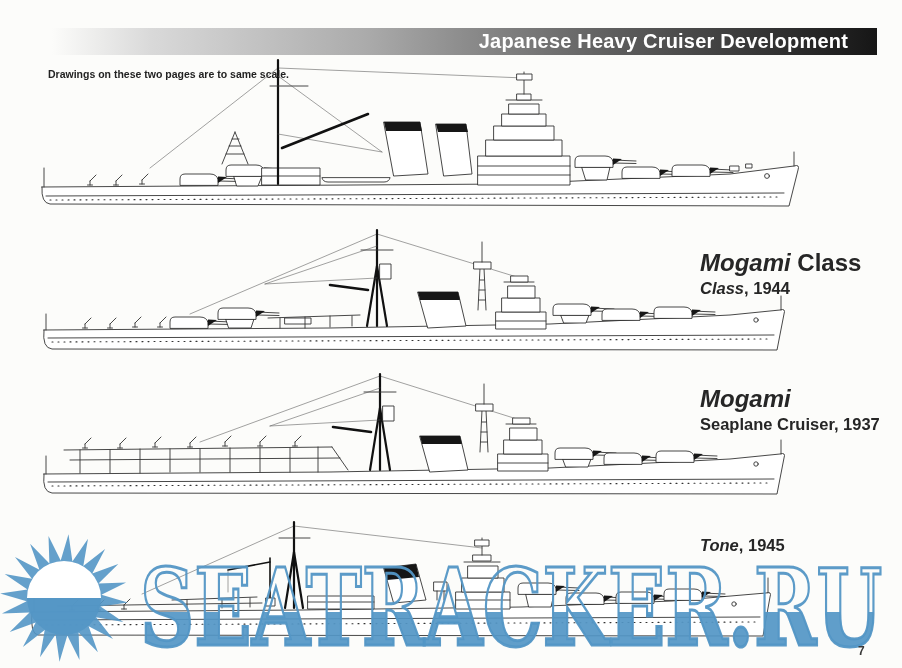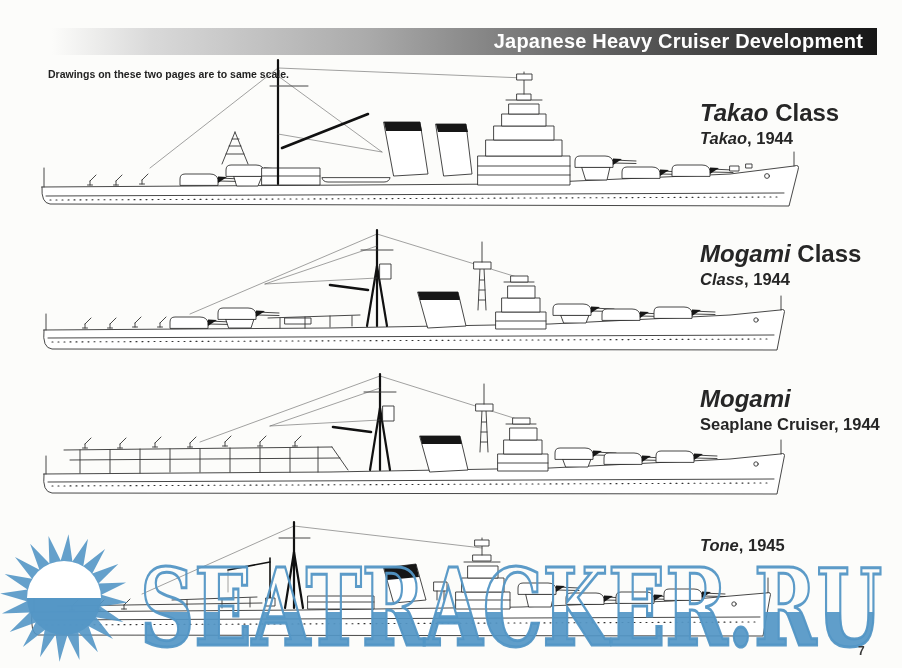--- a/index.html
+++ b/index.html
@@ -9,21 +9,21 @@
     font-family:"Liberation Sans", sans-serif;
   }
   
   .hdr-bar{
     position:absolute; left:52px; top:28px; width:825px; height:27px;
     background:linear-gradient(to right, rgba(252,252,250,0) 0%, #d9d9d9 12%, #ababab 38%, #5e5e5e 68%, #161616 100%);
     display:flex; align-items:center; justify-content:flex-end;
   }
   .hdr-title{
     color:#fff; font-weight:700; font-size:20px; letter-spacing:.2px;
-    padding-right:14px; white-space:nowrap;
+    padding-right:29px; white-space:nowrap;
   }
   .scale-note{
     position:absolute; left:48px; top:68px;
     font-size:10.5px; font-weight:700; color:#222;
   }
   
   .ship-label{position:absolute; left:700px; width:195px; color:#262626;}
   .ship-label .title{font-size:24px; font-weight:700; line-height:26px; white-space:nowrap;}
   .ship-label .byline{font-size:16.5px; font-weight:700; line-height:18px; margin-top:3px; white-space:nowrap;}
   .it{font-style:italic;}
@@ -357,31 +357,27 @@
           <use href="#turret"></use>
         </g>
       <g transform="translate(642,80)">
           <use href="#turret"></use>
         </g>
     </g>
     <circle cx="712" cy="96" r="2.2"></circle>
     <line x1="746" y1="85" x2="746" y2="70"></line>
   </svg>
 
-  <div class="ship-label" style="top:100px">
-    <div class="title"><span class="it">Takao</span><span> Class</span></div>
-    <div class="byline"><span class="it">Takao</span><span>, 1944</span></div>
-  </div>
-  <div class="ship-label" style="top:241px">
+  <div class="ship-label" style="top:250px">
     <div class="title"><span class="it">Mogami</span><span> Class</span></div>
     <div class="byline"><span class="it">Class</span><span>, 1944</span></div>
   </div>
   <div class="ship-label" style="top:386px">
     <div class="title"><span class="it">Mogami</span><span></span></div>
-    <div class="byline"><span class="it"></span><span>Seaplane Cruiser, 1944</span></div>
+    <div class="byline"><span class="it"></span><span>Seaplane Cruiser, 1937</span></div>
   </div>
   <div class="ship-label" style="top:533px">
     <div class="byline"><span class="it">Tone</span><span>, 1945</span></div>
   </div>
 
   <svg class="wm" width="902" height="148" viewBox="0 0 902 148">
     <defs>
       <clipPath id="wm-clip">
           <rect x="0" y="92" width="902" height="56"></rect>
         </clipPath>

